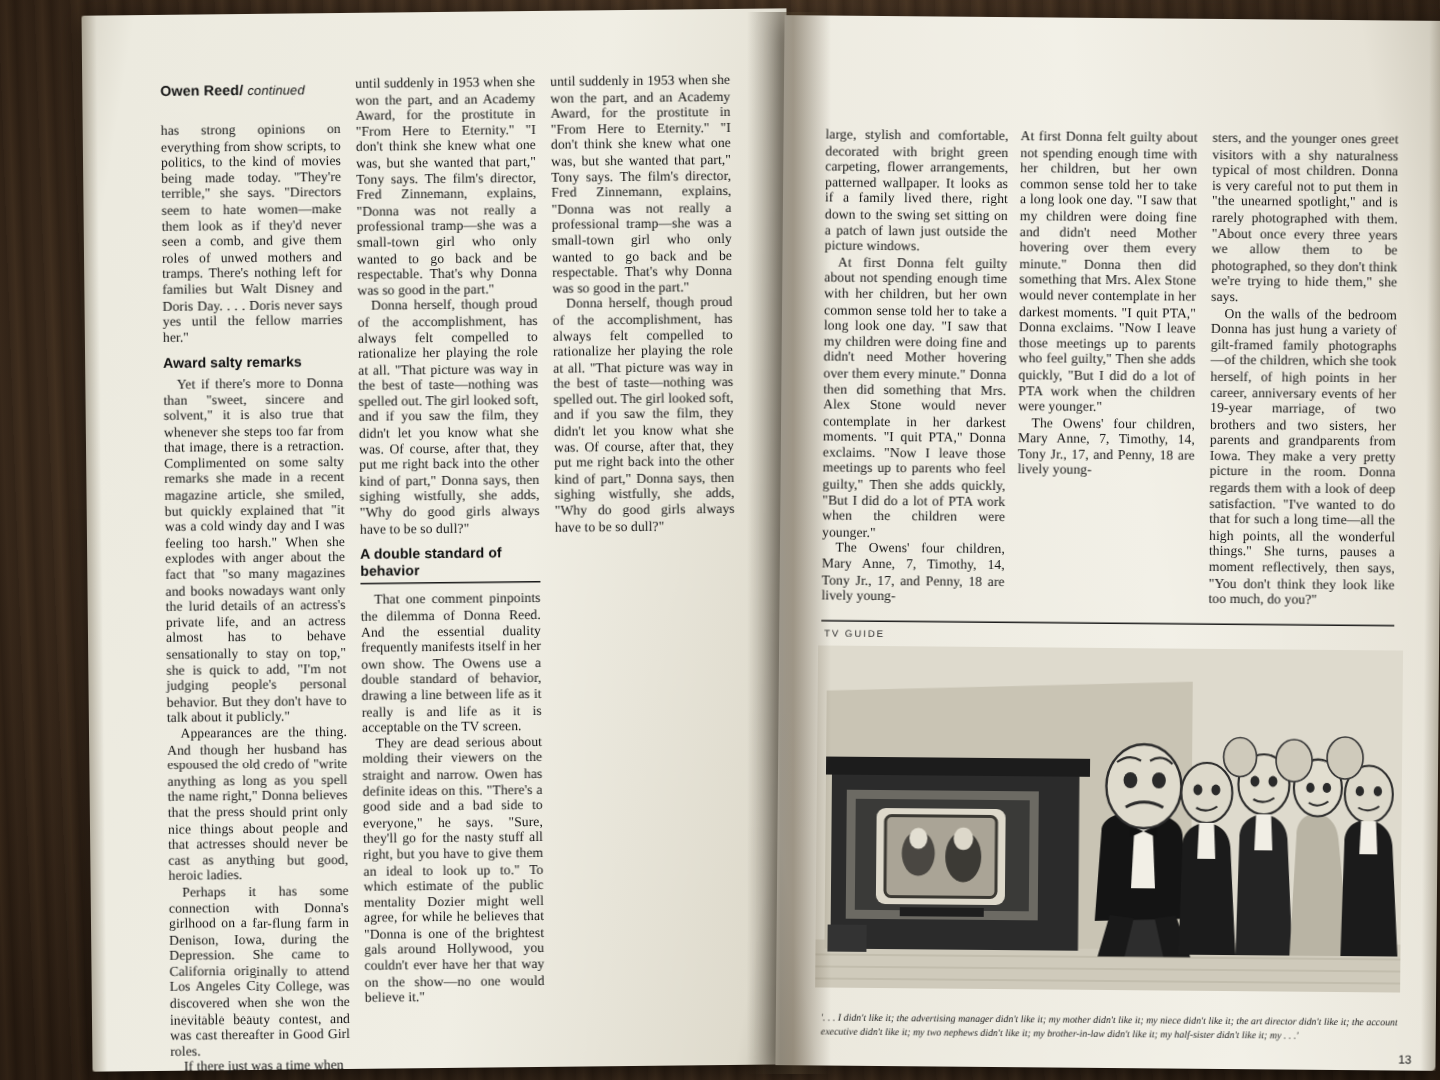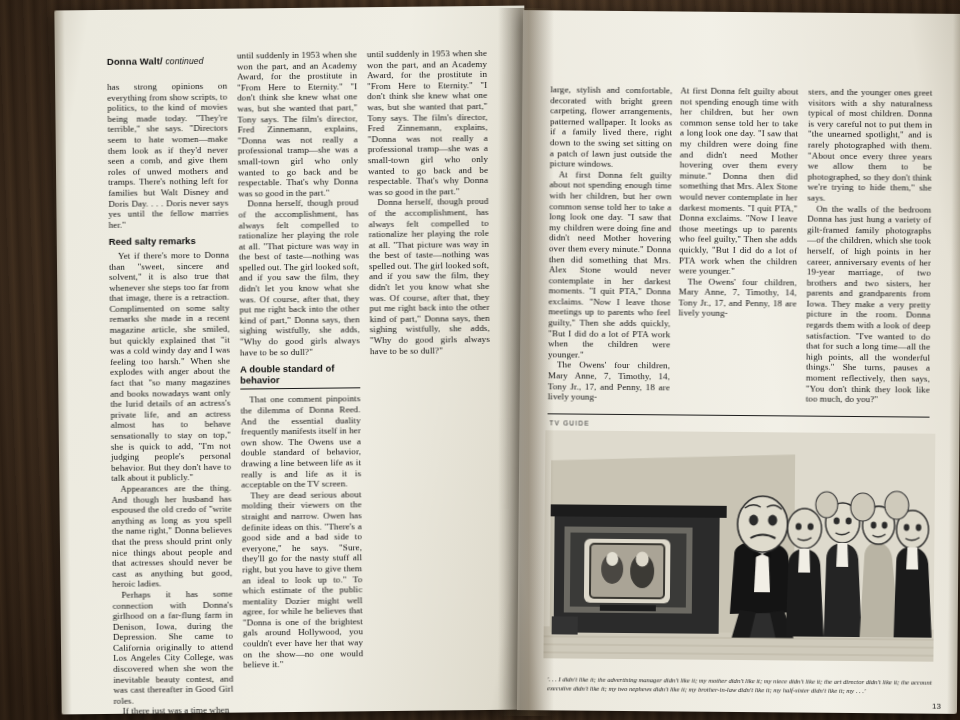--- a/index.html
+++ b/index.html
@@ -199,27 +199,27 @@
 <body>
 
 <div id="desk"></div>
 
 <div id="magazine">
 
   <div class="page blurwrap" id="page-left">
     <div class="edge-left"></div>
 
     <div class="runhead" id="lp-head">
-      <span>Donna Walt</span><span>/</span>
+      <span>Owen Reed</span><span>/</span>
       <span class="cont">continued</span>
     </div>
 
     <div class="col" id="lp-c1">
       <p class="noindent">has strong opinions on everything from show scripts, to politics, to the kind of movies being made today. "They're terrible," she says. "Directors seem to hate women—make them look as if they'd never seen a comb, and give them roles of unwed mothers and tramps. There's nothing left for families but Walt Disney and Doris Day. . . . Doris never says yes until the fellow marries her."</p>
-      <div class="subhead">Reed salty remarks</div>
+      <div class="subhead">Award salty remarks</div>
       <p>Yet if there's more to Donna than "sweet, sincere and solvent," it is also true that whenever she steps too far from that image, there is a retraction. Complimented on some salty remarks she made in a recent magazine article, she smiled, but quickly explained that "it was a cold windy day and I was feeling too harsh." When she explodes with anger about the fact that "so many magazines and books nowadays want only the lurid details of an actress's private life, and an actress almost has to behave sensationally to stay on top," she is quick to add, "I'm not judging people's personal behavior. But they don't have to talk about it publicly."</p>
       <p>Appearances are the thing. And though her husband has espoused the old credo of "write anything as long as you spell the name right," Donna believes that the press should print only nice things about people and that actresses should never be cast as anything but good, heroic ladies.</p>
       <p>Perhaps it has some connection with Donna's girlhood on a far-flung farm in Denison, Iowa, during the Depression. She came to California originally to attend Los Angeles City College, was discovered when she won the inevitable beauty contest, and was cast thereafter in Good Girl roles.</p>
       <p>If there just was a time when</p>
     </div>
 
     <div class="col" id="lp-c2">
       <p class="noindent">until suddenly in 1953 when she won the part, and an Academy Award, for the prostitute in "From Here to Eternity." "I don't think she knew what one was, but she wanted that part," Tony says. The film's director, Fred Zinnemann, explains, "Donna was not really a professional tramp—she was a small-town girl who only wanted to go back and be respectable. That's why Donna was so good in the part."</p>
       <p>Donna herself, though proud of the accomplishment, has always felt compelled to rationalize her playing the role at all. "That picture was way in the best of taste—nothing was spelled out. The girl looked soft, and if you saw the film, they didn't let you know what she was. Of course, after that, they put me right back into the other kind of part," Donna says, then sighing wistfully, she adds, "Why do good girls always have to be so dull?"</p>
       <div class="subhead">A double standard of behavior</div>

